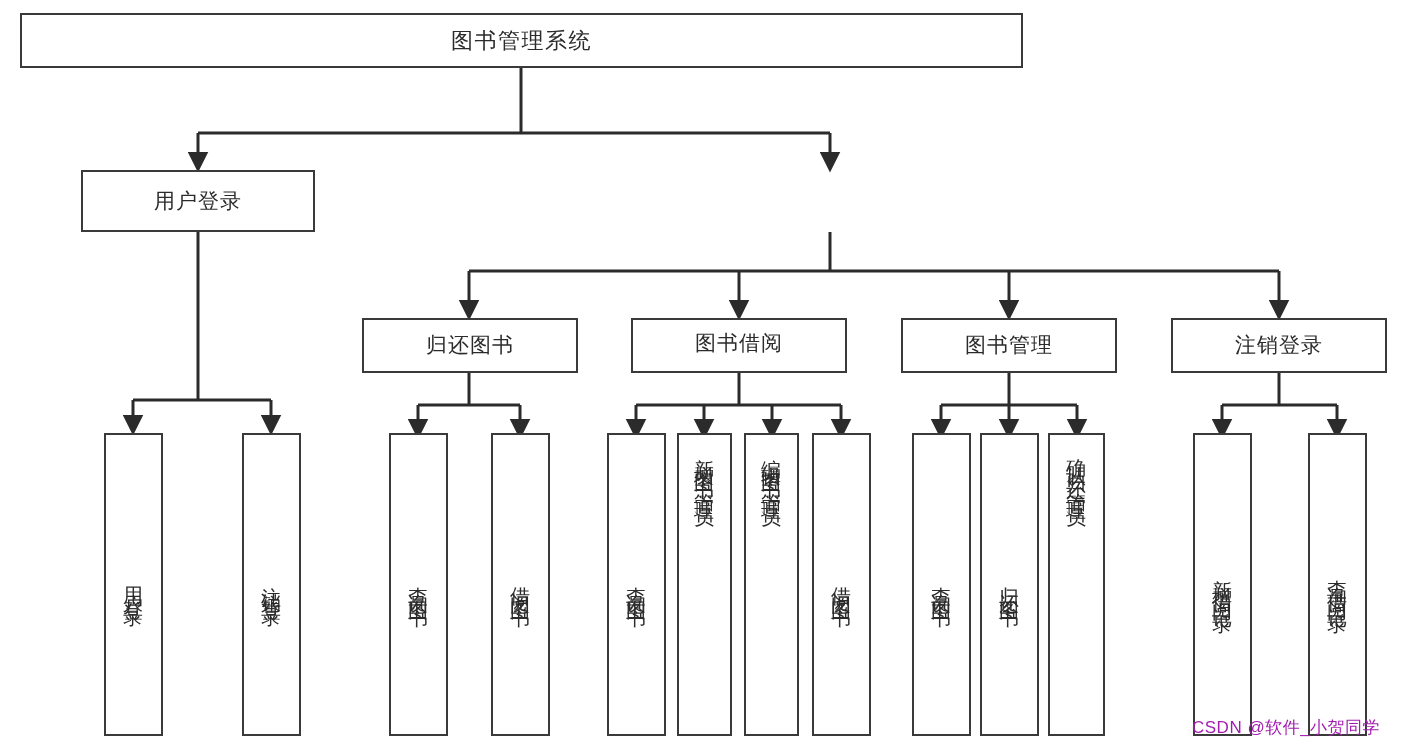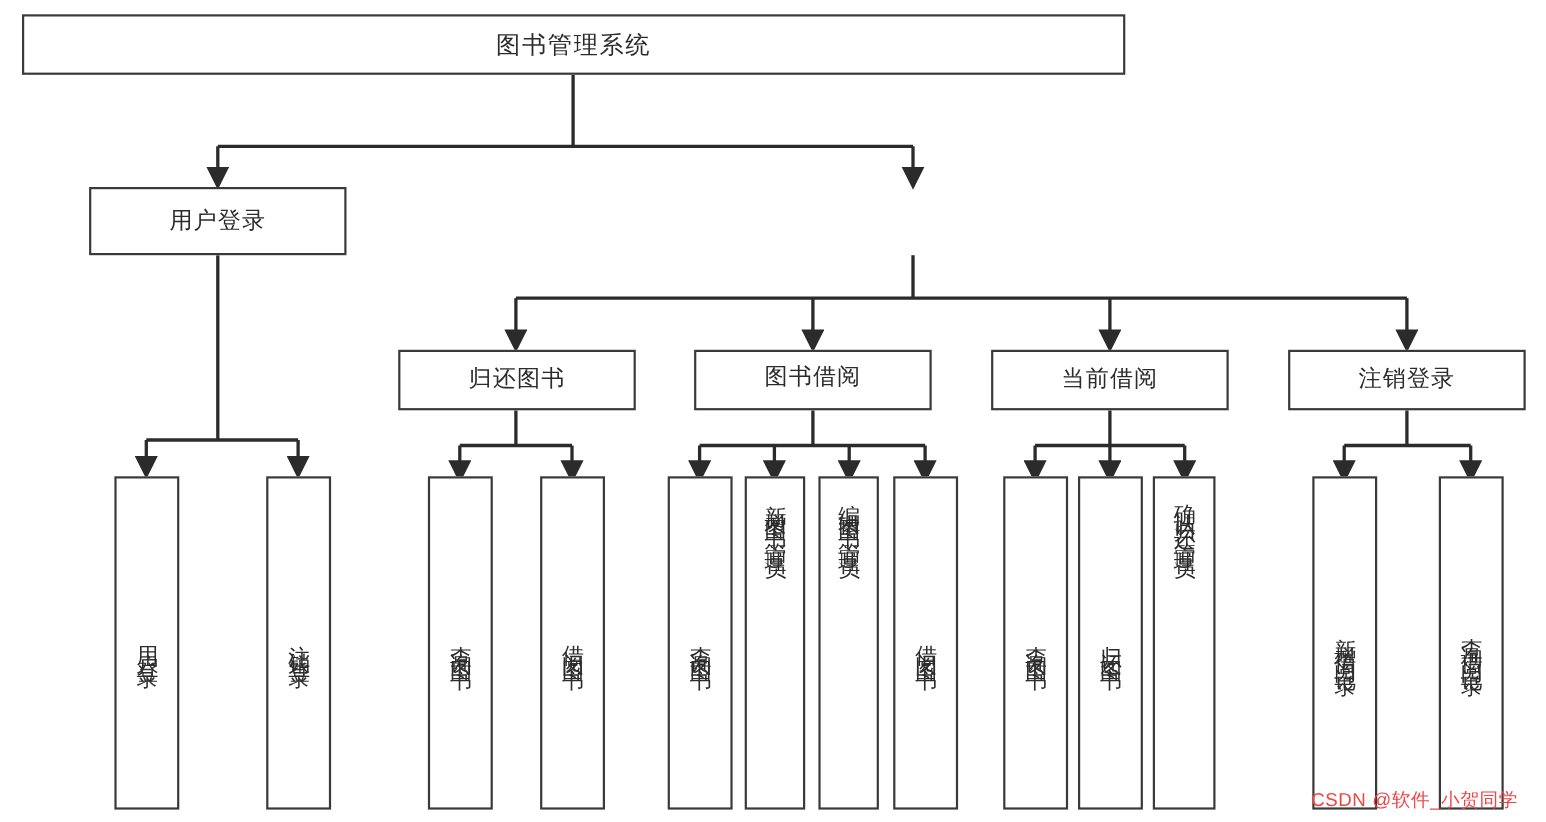--- a/index.html
+++ b/index.html
@@ -65,21 +65,21 @@
     line-height: 1;
     white-space: nowrap;
   }
   .node.vert.mid {
     align-items: center;
     padding-top: 0;
   }
   .watermark {
     position: absolute;
     font-size: 17px;
-    color: #ef4444;
+    color: #a21caf;
     white-space: nowrap;
     letter-spacing: 0.5px;
     user-select: none;
   }
 </style>
 </head>
 <body>
 
 <div id="canvas">
 
@@ -145,21 +145,21 @@
 
   <div class="node horiz" style="left:362px; top:318px; width:216px; height:55px;">
     <span class="label">归还图书</span>
   </div>
 
   <div class="node horiz" style="left:631px; top:318px; width:216px; height:55px;font-family:Liberation Mono, monospace;">
     <span class="label">图书借阅</span>
   </div>
 
   <div class="node horiz" style="left:901px; top:318px; width:216px; height:55px;">
-    <span class="label">当前借阅</span>
+    <span class="label">图书管理</span>
   </div>
 
   <div class="node horiz" style="left:1171px; top:318px; width:216px; height:55px;">
     <span class="label">注销登录</span>
   </div>
 
   <div class="node vert mid" style="left:104px; top:433px; width:59px; height:303px;">
     <span class="label">用户登录</span>
   </div>
 

